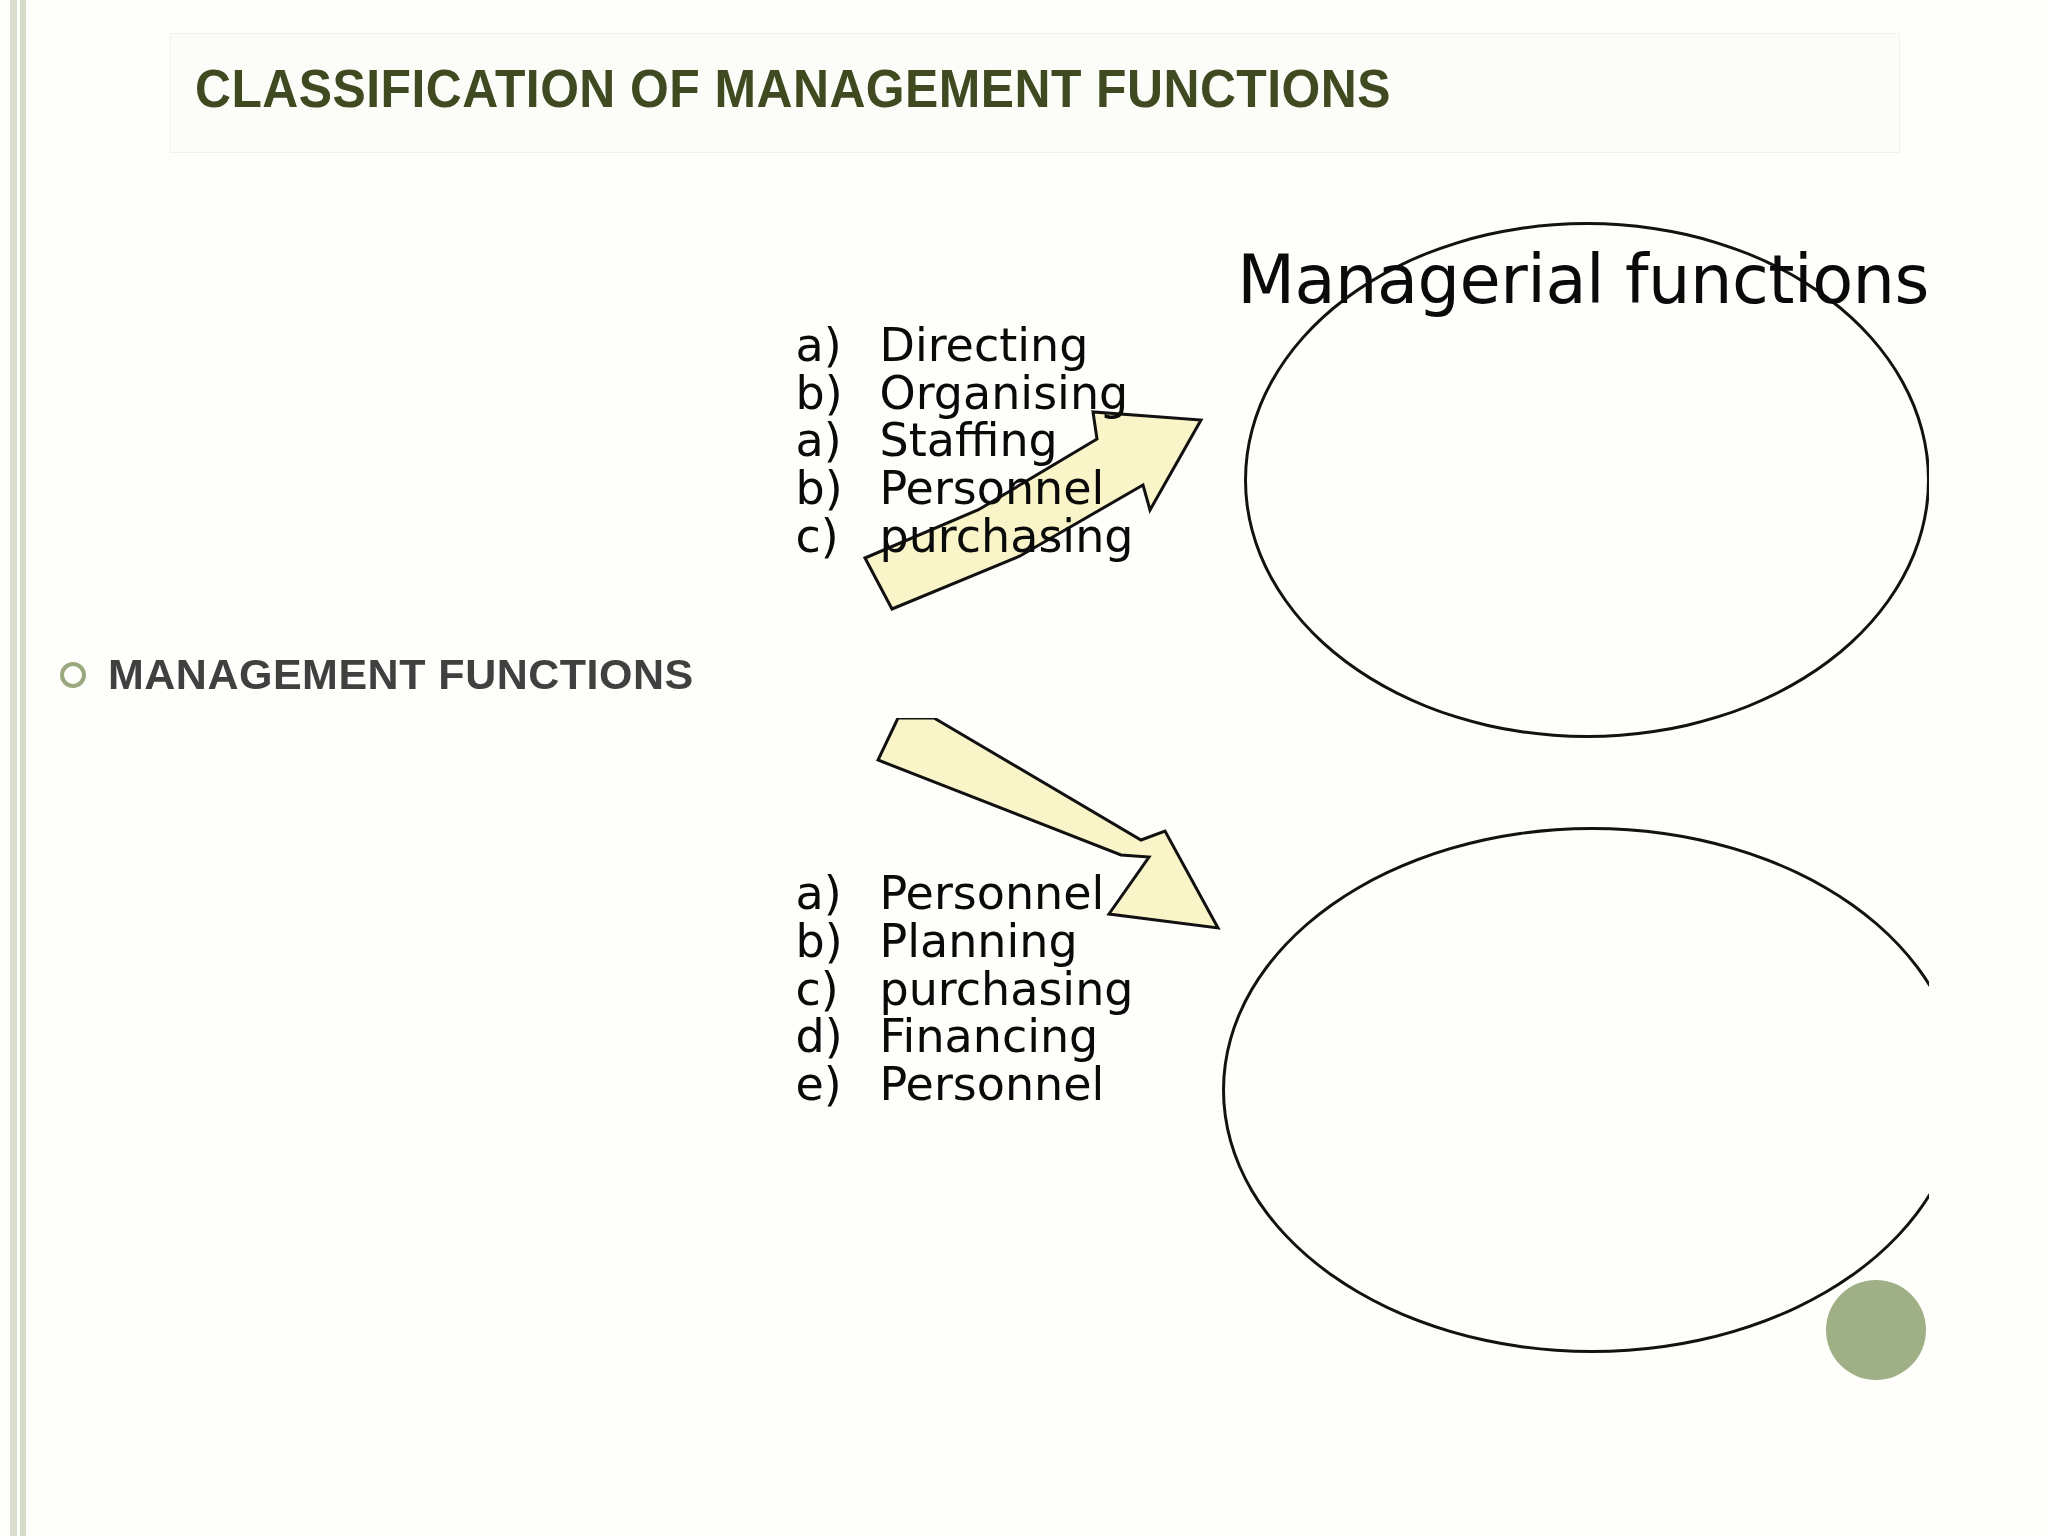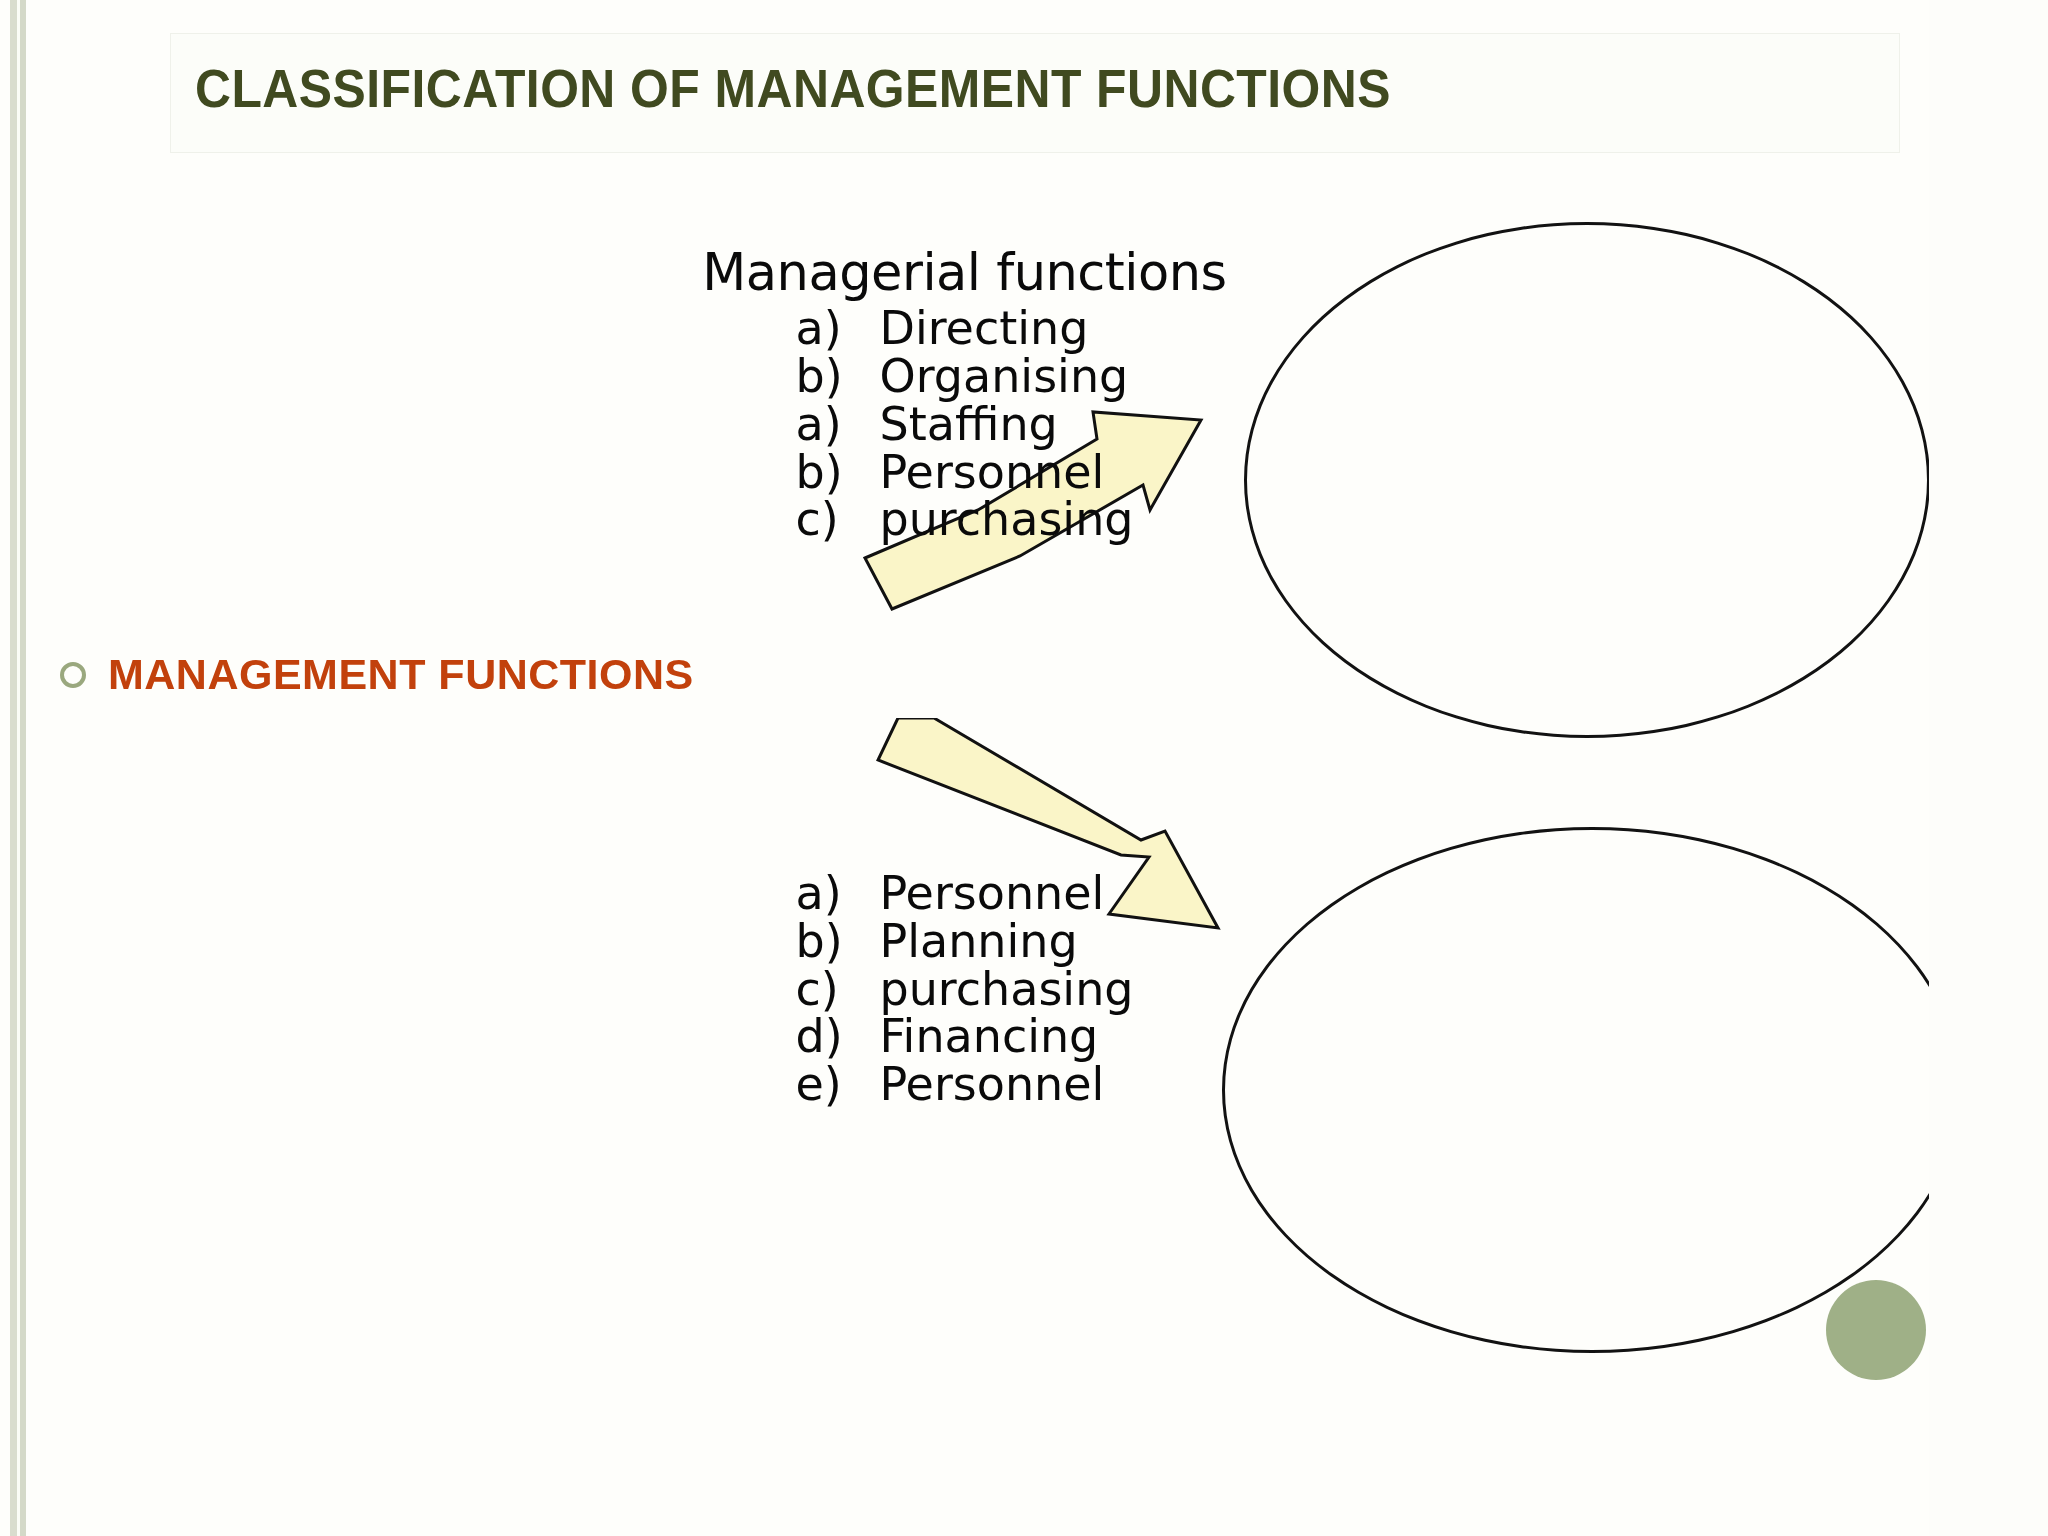--- a/index.html
+++ b/index.html
@@ -66,21 +66,21 @@
   #bullet-glyph{
     width:26px;height:26px;
     border:4px solid #9aa87e;
     border-radius:50%;
     box-sizing:border-box;
     flex:none;
   }
   #bullet-label{
     font-size:43px;
     font-weight:bold;
-    color:#c2410c;
+    color:#404040;
     letter-spacing:0.5px;
     font-family:"Liberation Sans", sans-serif;
     white-space:nowrap;
   }
 
   
   .ellipse{
     position:absolute;
     border:3px solid #121212;
     border-radius:50%;
@@ -94,24 +94,25 @@
     position:absolute;
     left:0;right:0;
     text-align:center;
     font-family:"DejaVu Sans", sans-serif;
     color:#0a0a0a;
   }
   #content-managerial{top:246px;}
   #content-operational{top:864px;}
 
   .ellipse-heading{
-    font-size:51px;
+    font-size:67px;
     line-height:1.04;
     white-space:nowrap;
     letter-spacing:-0.5px;
+    text-align:right;
   }
   .ellipse-list{
     list-style:none;
     margin:6px 0 0 0;
     padding:0;
     display:inline-block;
     text-align:left;
   }
   .ellipse-list li{
     font-size:46px;

